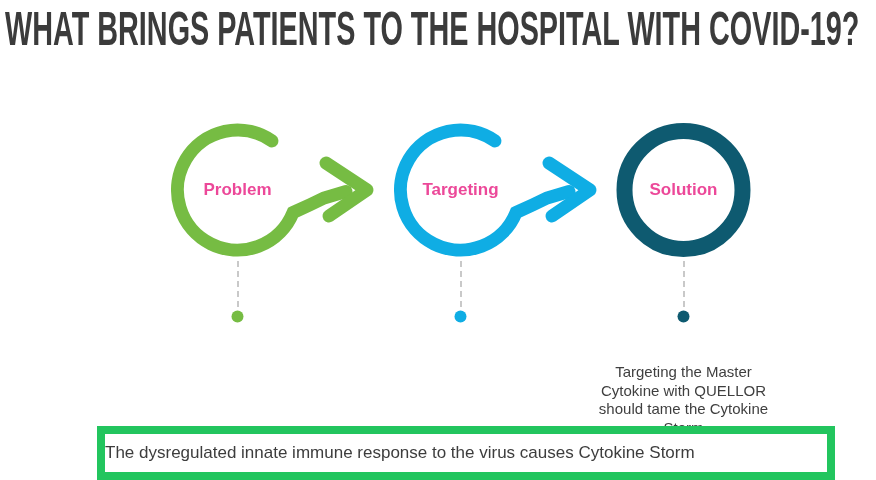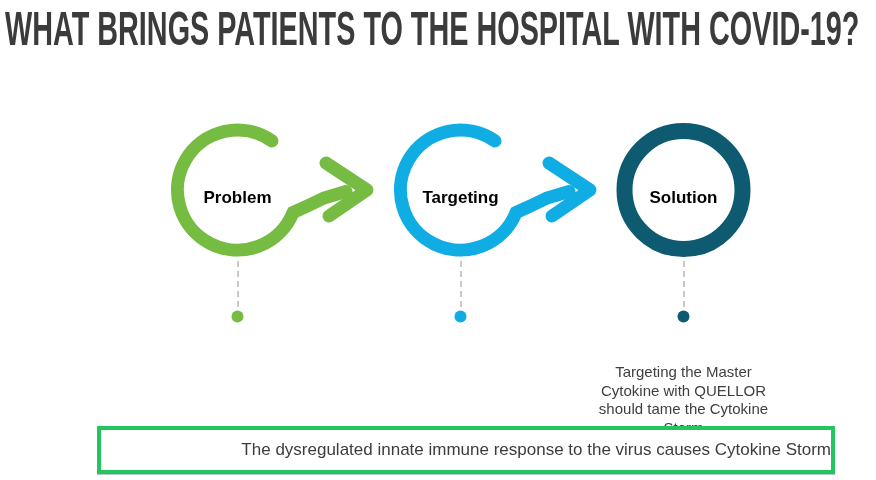--- a/index.html
+++ b/index.html
@@ -45,28 +45,28 @@
   .graphic svg.loop {
     position: absolute;
     left: 0;
     top: 0;
     overflow: visible;
   }
   .label {
     position: absolute;
     left: 0;
     right: 0;
-    top: 8px;
+    top: 0;
     height: 140px;
     display: flex;
     align-items: center;
     justify-content: center;
     font-weight: bold;
     font-size: 17px;
-    color: #000000;
+    color: #ec4899;
     pointer-events: none;
   }
   .connector {
     height: 46px;
     width: 0;
     border-left: 2px dashed #c9c9c9;
     margin-top: -9px;
   }
   .dot-svg { display: block; margin-top: 3px; }
   .desc {
@@ -77,26 +77,26 @@
     text-align: center;
   }
   .step:nth-child(1) .desc { max-width: 224px; }
   .step:nth-child(2) .desc { max-width: 202px; }
   .step:nth-child(3) .desc { max-width: 178px; margin-top: 40px; }
   .footer-box {
     position: absolute;
     left: 97px;
     top: 426px;
     width: 738px;
-    height: 48px;
-    border: 4px solid #22c55e;
+    height: 54px;
+    border: 8px solid #22c55e;
     box-shadow: 0 1px 0 rgba(32, 105, 123, 0.35);
     display: flex;
     align-items: center;
-    justify-content: flex-end;
+    justify-content: flex-start;
     background: #ffffff;
   }
   .footer-text {
     font-size: 17px;
     color: #3d3d3d;
     text-align: center;
   }
 </style>
 </head>
 <body>

